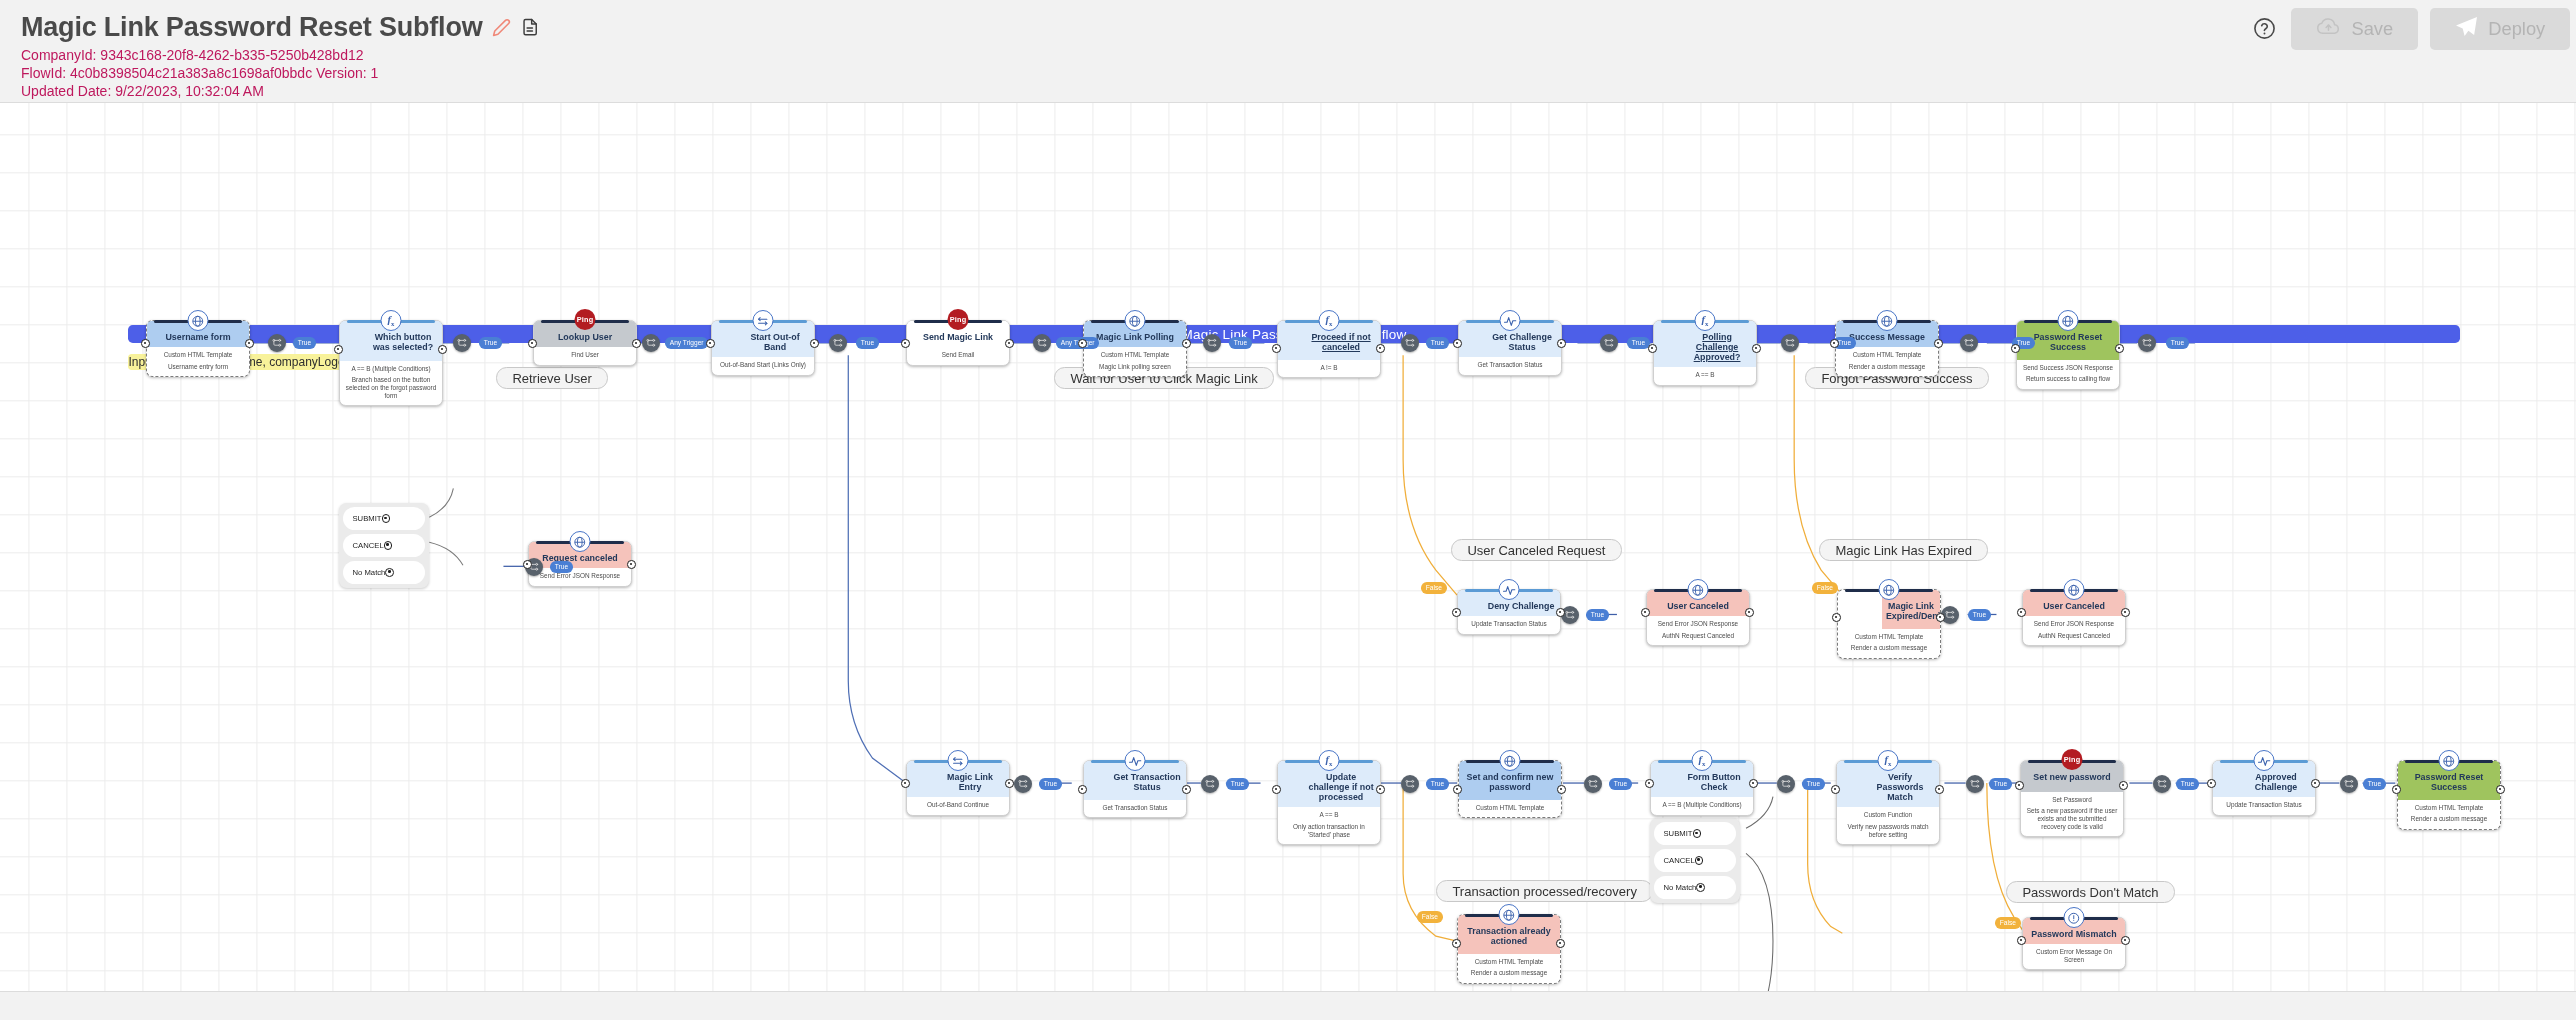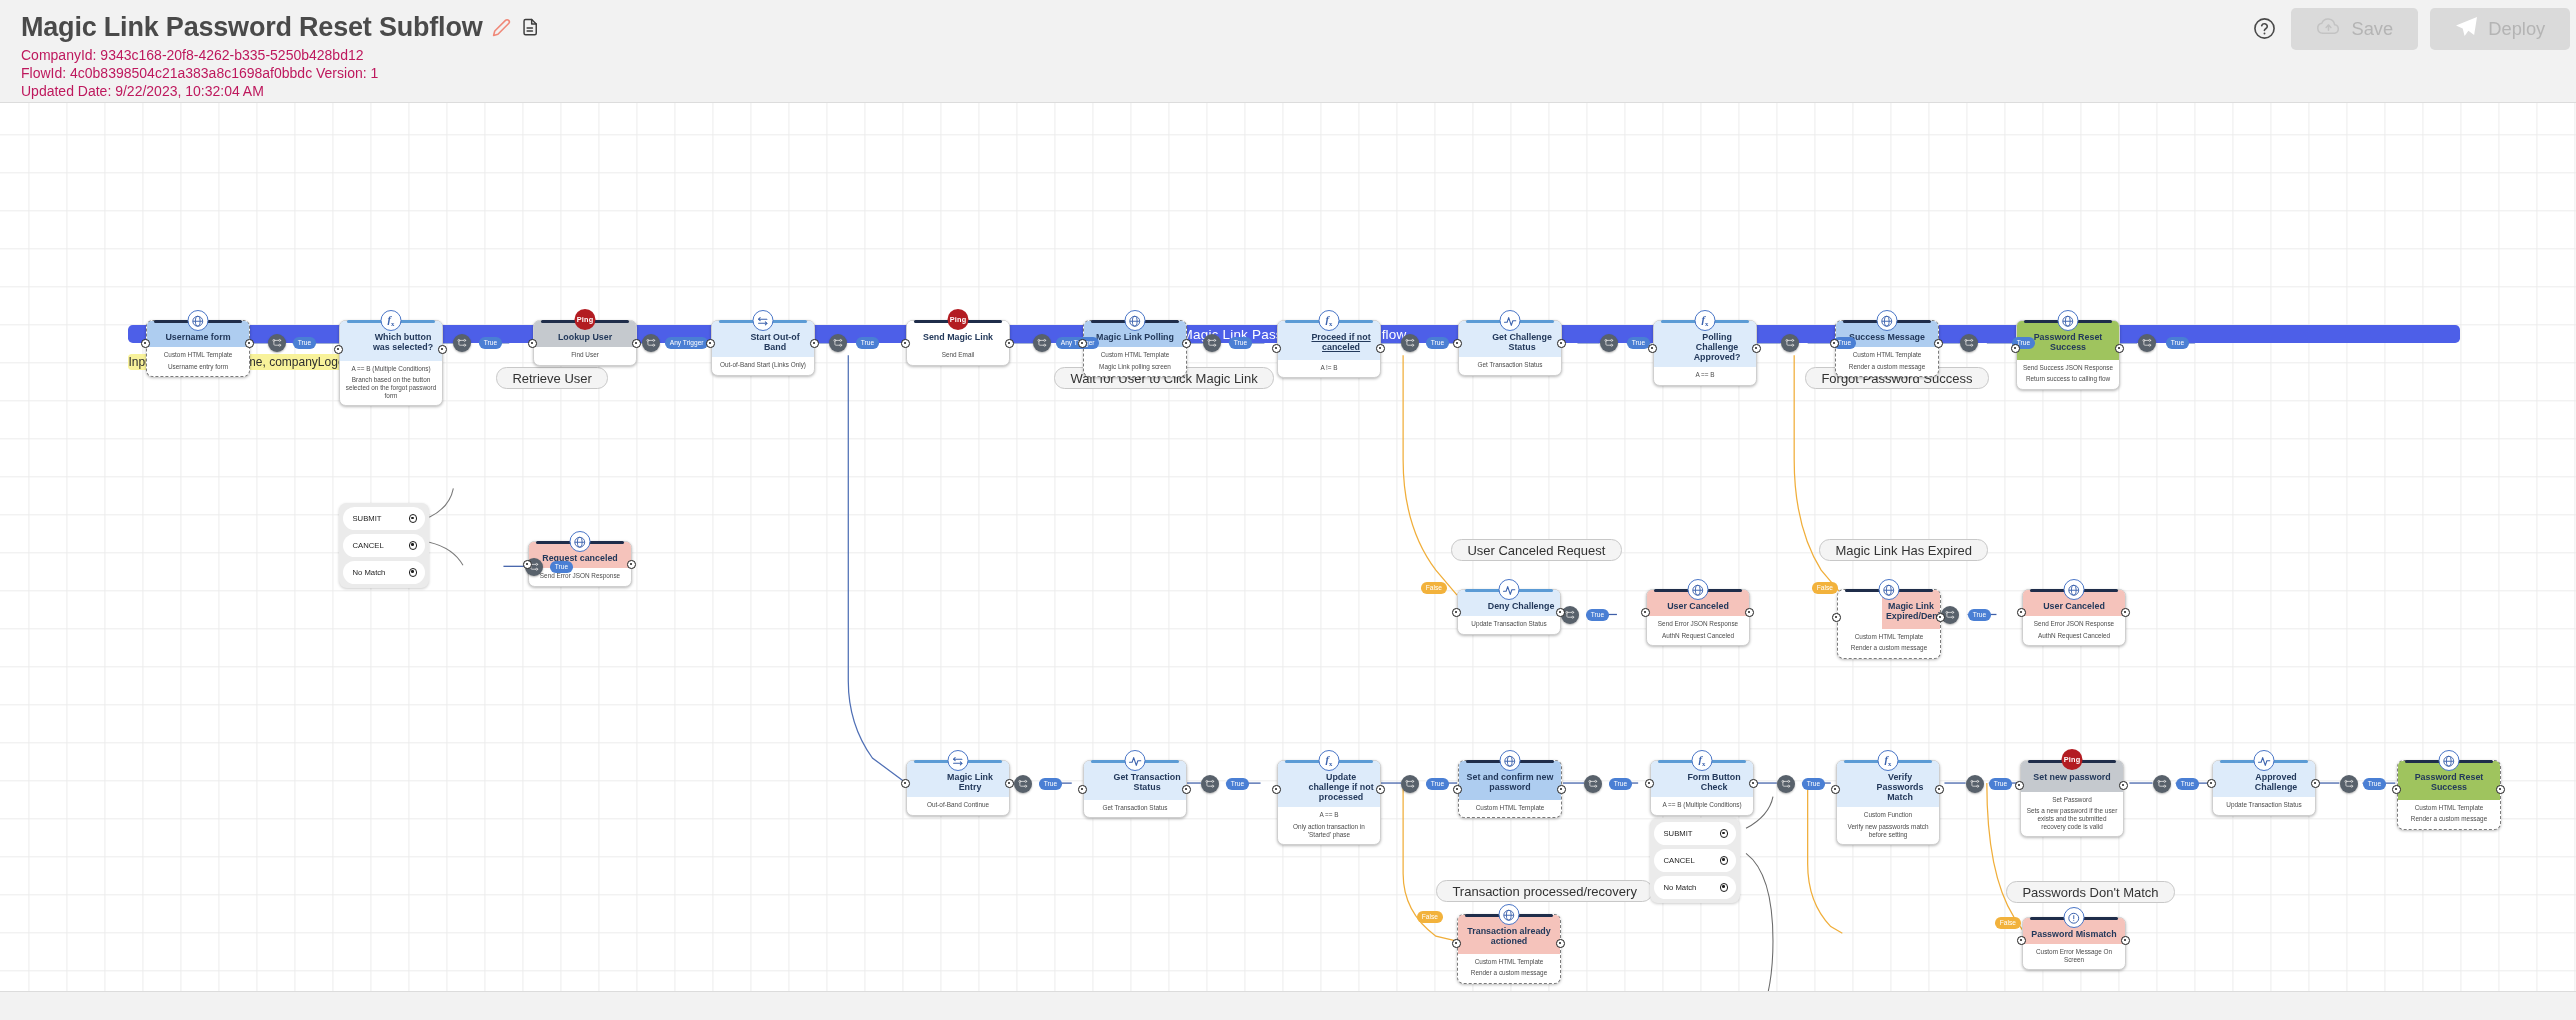--- a/index.html
+++ b/index.html
@@ -83,21 +83,21 @@
   .pill { position:absolute; height:11.6px; border-radius:5.8px; background:#4a7fd4; color:#fff;
     font-size:6.6px; display:flex; align-items:center; justify-content:center; padding:0 4.8px;
     z-index:13; white-space:nowrap; }
   .pill.false { background:#f2b23c; }
 
   
   .opts { position:absolute; width:90px; background:#ebebeb; border-radius:7.7px; padding:3.9px;
     display:flex; flex-direction:column; gap:3.9px; z-index:9;
     box-shadow:0 1px 2.9px rgba(0,0,0,.2); }
   .opt { height:23px; background:#fff; border-radius:12.5px; display:flex; align-items:center;
-    justify-content:space-between; padding:0 7.7px 0 9.6px; font-size:7.7px; color:#1d1d1d; }
+    justify-content:flex-start; padding:0 7.7px 0 9.6px; font-size:7.7px; color:#1d1d1d; }
   .opt .oport { width:8.7px; height:8.7px; border-radius:50%; border:1.5px solid #1d1d1d; position:relative; }
   .opt .oport::after { content:""; position:absolute; left:1.5px; top:1.5px; width:2.7px; height:2.7px;
     border-radius:50%; background:#1d1d1d; }
 
   
   #bottombar { position:absolute; left:0; bottom:0; width:2576px; height:29px;
     background:#f2f2f2; border-top:1px solid #dcdcdc; z-index:60; }
 </style>
 </head>
 <body>
@@ -339,21 +339,21 @@
           <div class="node-sub">Get Transaction Status</div>
         </div>
       </div>
       <div class="port" style="left: 1453px; top: 236px;"></div>
       <div class="port" style="left: 1557px; top: 236px;"></div>
       <div class="node solid" style="left: 1653px; top: 217px;">
         <div class="node-bar light"></div>
         <div class="node-icon">
           <span style="font-family:'Liberation Serif',serif;font-style:italic;font-size:10.6px;color:#3b62ad;font-weight:bold;">f<sub style="font-style:normal;font-size:6.7px">x</sub></span>
         </div>
-        <div class="node-head h-lblue" style="min-height: 39px;">Polling Challenge Approved?</div>
+        <div class="node-head h-lblue" style="min-height: 39px; text-decoration: underline;">Polling Challenge Approved?</div>
         <div class="node-body">
           <div class="node-sub">A == B</div>
         </div>
       </div>
       <div class="port" style="left: 1648px; top: 241px;"></div>
       <div class="port" style="left: 1752px; top: 241px;"></div>
       <div class="node dashed" style="left: 1835px; top: 217px;">
         <div class="node-bar dark"></div>
         <div class="node-icon">
           <svg width="12.5" height="12.5" viewBox="0 0 24 24" fill="none" stroke="#3b62ad" stroke-width="1.8">

